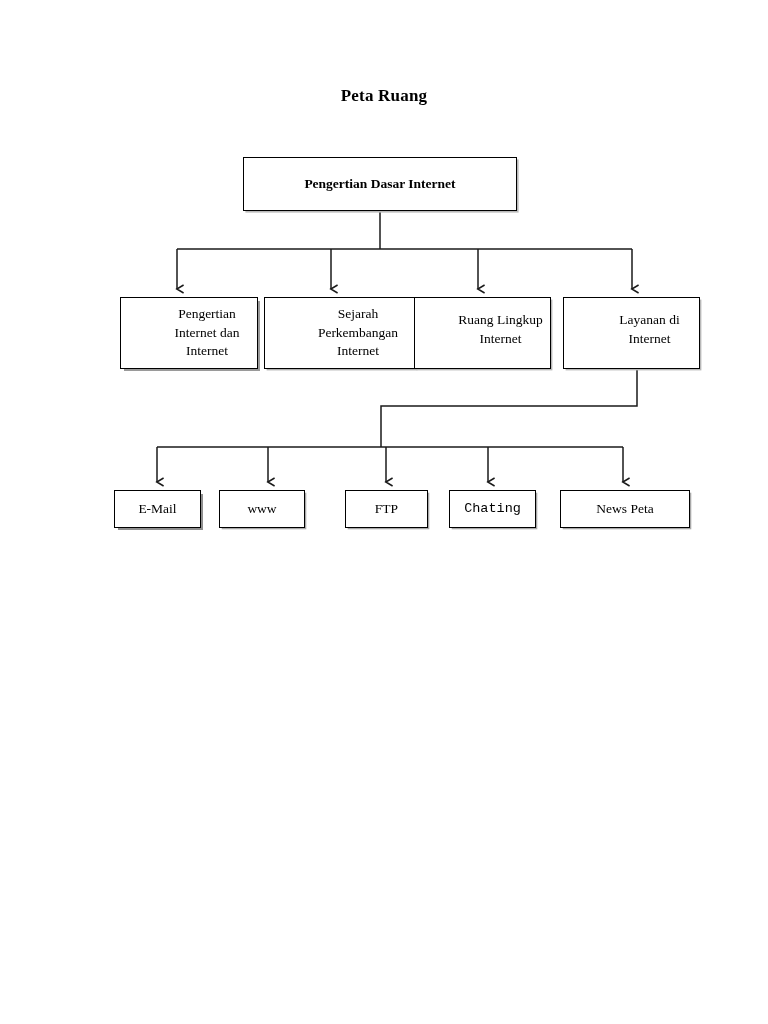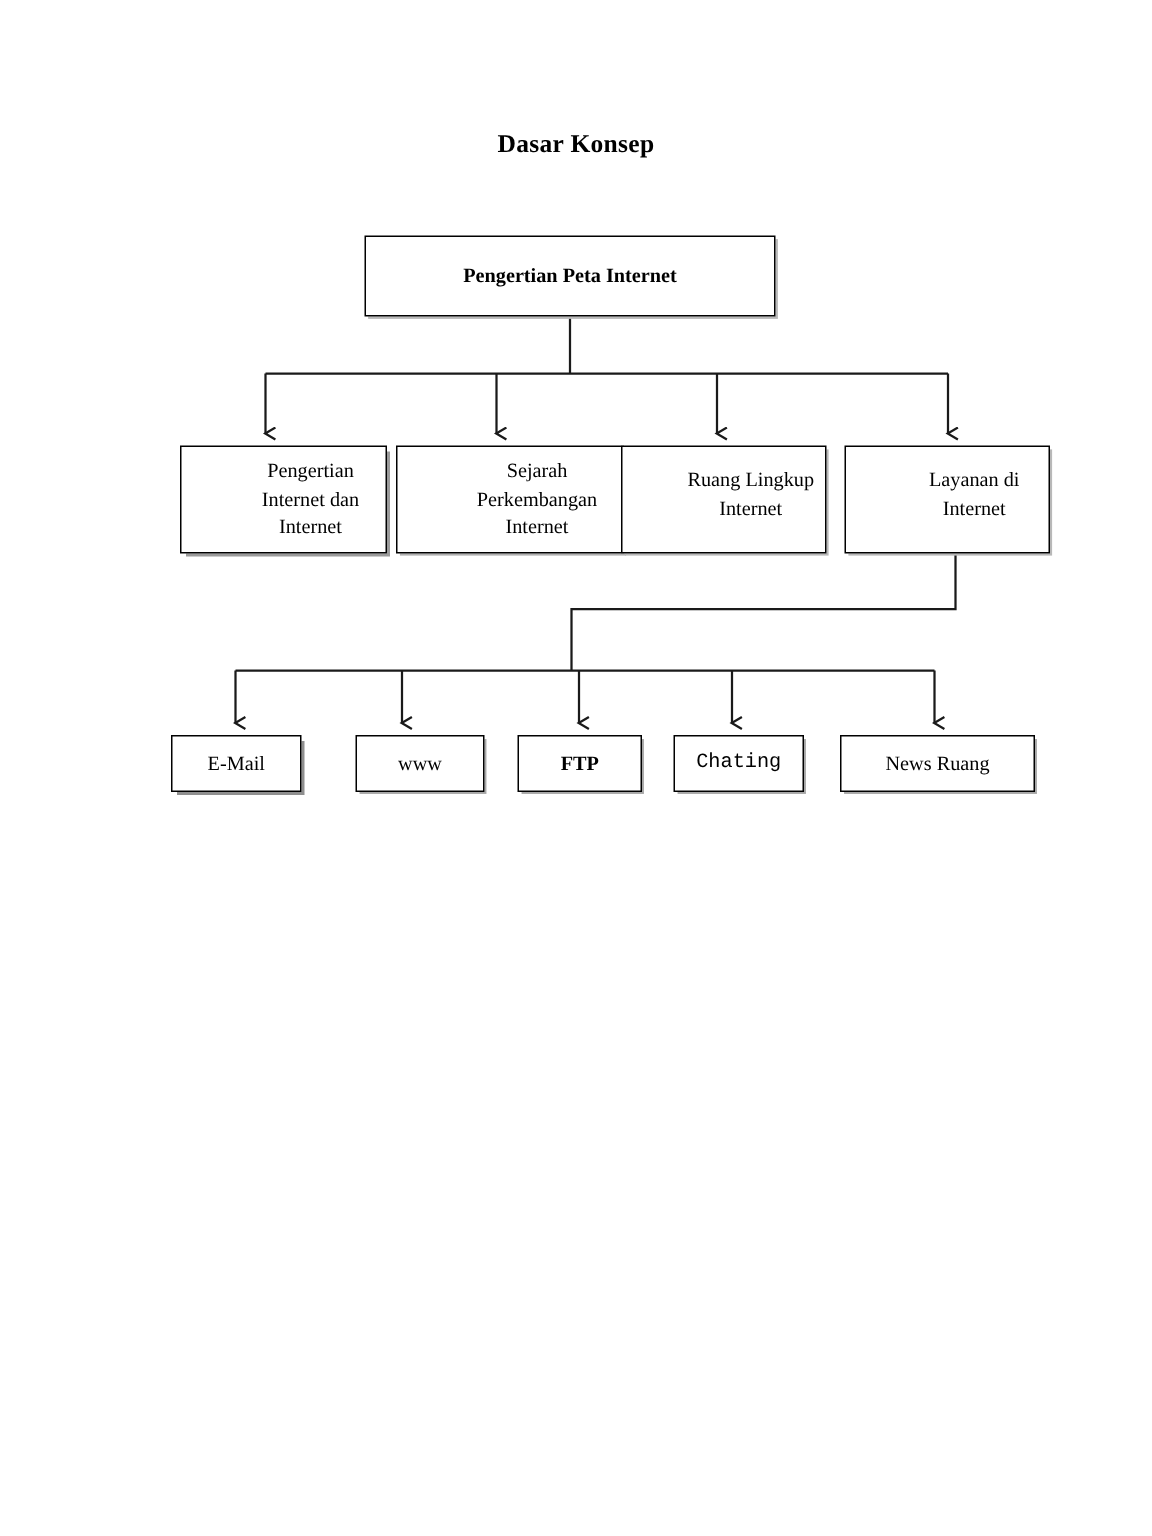--- a/index.html
+++ b/index.html
@@ -71,31 +71,31 @@
   .node.mid.m3 { left: 563px; width: 137px; box-shadow: 2px 2px 0 -0.6px #b8b8b8; }
   .node.mid.m2 .label,
   .node.mid.m3 .label { transform: translateY(-3px); }
 
   .node.leaf {
     top: 490px;
     height: 38px;
     font-size: 13.5px;
   }
   .node.leaf.l0 { left: 114px; width: 87px; box-shadow: 3px 3px 0 -1px #8f8f8f; }
-  .node.leaf.l1 { left: 237px; width: 86px; box-shadow: 2px 2px 0 -0.7px #a8a8a8; }
-  .node.leaf.l2 { left: 345px; width: 83px; box-shadow: 2px 2px 0 -0.7px #a8a8a8; font-weight: bold; }
+  .node.leaf.l1 { left: 219px; width: 86px; box-shadow: 2px 2px 0 -0.7px #a8a8a8; }
+  .node.leaf.l2 { left: 345px; width: 83px; box-shadow: 2px 2px 0 -0.7px #a8a8a8; }
   .node.leaf.l3 { left: 449px; width: 87px; box-shadow: 2px 2px 0 -0.7px #a8a8a8; font-family: Liberation Mono, monospace; }
   .node.leaf.l4 { left: 560px; width: 130px; box-shadow: 2px 2px 0 -0.7px #a8a8a8; }
 </style>
 </head>
 <body>
 
 <div id="page">
 
-  <div class="title">Dasar Konsep</div>
+  <div class="title">Peta Ruang</div>
 
   <svg id="connectors" viewBox="0 0 768 1024" width="768" height="1024" aria-hidden="true">
     <defs>
       <marker id="arrowhead" markerWidth="10" markerHeight="10" refX="4.6" refY="7.4" orient="auto" markerUnits="userSpaceOnUse">
         <path d="M0.6,0.8 L4.6,7.6 L8.6,0.8" fill="none" stroke="#1a1a1a" stroke-width="1.5"></path>
       </marker>
     </defs>
 
     <g stroke="#1a1a1a" stroke-width="1.5" fill="none">
 
@@ -114,21 +114,21 @@
 
       <path d="M157,447 L157,482" marker-end="url(#arrowhead)"></path>
       <path d="M268,447 L268,482" marker-end="url(#arrowhead)"></path>
       <path d="M386,447 L386,482" marker-end="url(#arrowhead)"></path>
       <path d="M488,447 L488,482" marker-end="url(#arrowhead)"></path>
       <path d="M623,447 L623,482" marker-end="url(#arrowhead)"></path>
     </g>
   </svg>
 
   <div class="node root">
-    <span class="label">Pengertian Peta Internet</span>
+    <span class="label">Pengertian Dasar Internet</span>
   </div>
 
   <div class="node mid m0">
     <span class="label">Pengertian Internet dan Internet</span>
   </div>
   <div class="node mid m1">
     <span class="label">Sejarah Perkembangan Internet</span>
   </div>
   <div class="node mid m2">
     <span class="label">Ruang Lingkup Internet</span>
@@ -143,16 +143,16 @@
   <div class="node leaf l1">
     <span class="label">www</span>
   </div>
   <div class="node leaf l2">
     <span class="label">FTP</span>
   </div>
   <div class="node leaf l3">
     <span class="label">Chating</span>
   </div>
   <div class="node leaf l4">
-    <span class="label">News Ruang</span>
+    <span class="label">News Peta</span>
   </div>
 
 </div>
 
 </body></html>

